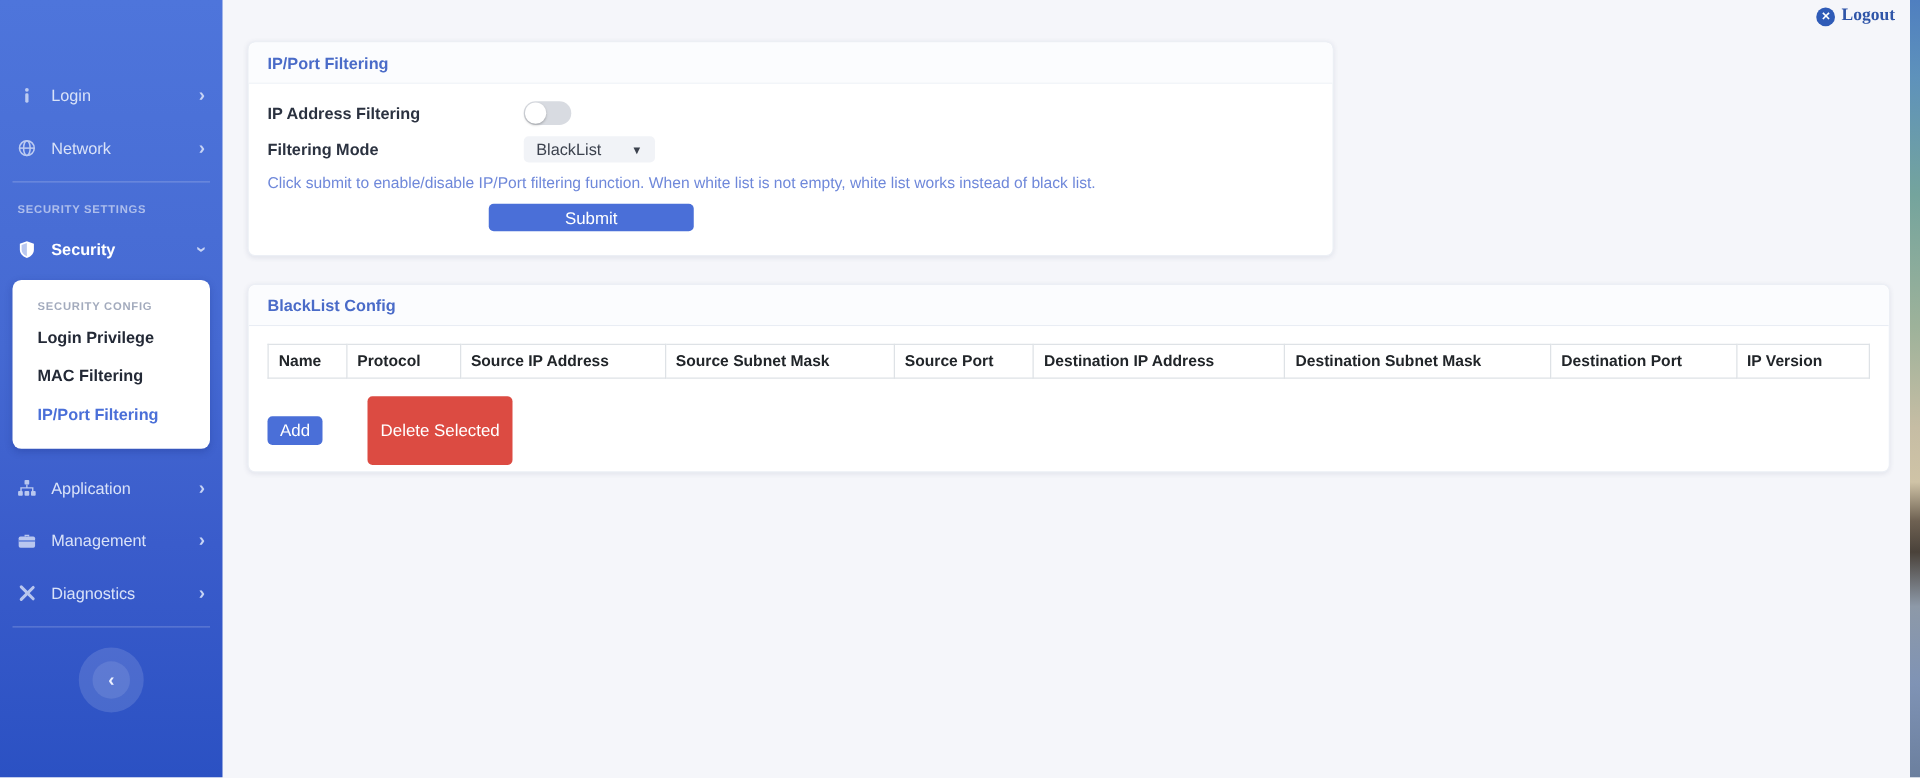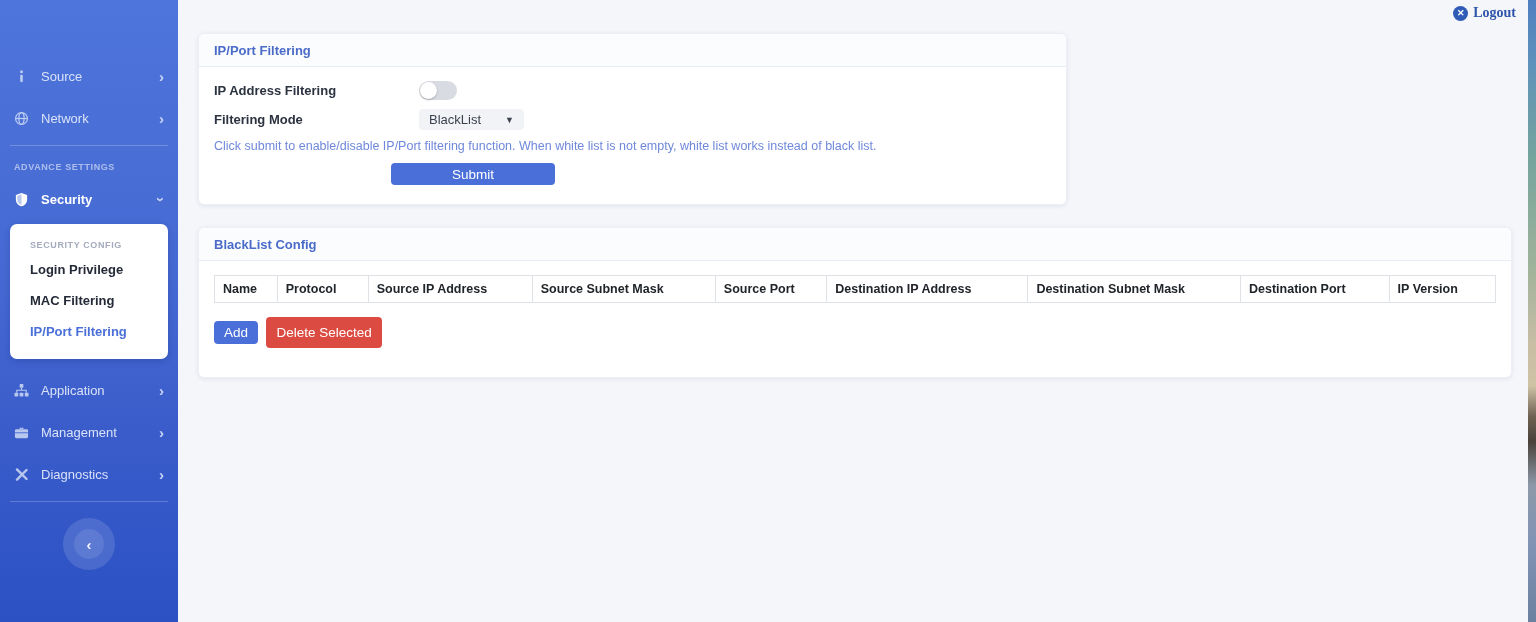--- a/index.html
+++ b/index.html
@@ -75,21 +75,21 @@
     color:#3c424e; cursor:pointer; }
   .dropdown .caret { font-size:9px; color:#3c424e; }
 
   .hint { font-size:12.5px; color:#6f88da; margin:2px 0 10px 0; }
 
   .btn { display:inline-block; border:none; border-radius:4px; color:#fff;
     font-size:13.5px; font-family:"Liberation Sans", sans-serif;
     cursor:pointer; }
   .btn-submit { background:#4a6fd8; width:164px; height:22px; margin-left:177px; }
   .btn-add { background:#4a6fd8; padding:4px 10px; margin-right:4px; }
-  .btn-del { background:#dc4b42; padding:8px 10px; }
+  .btn-del { background:#dc4b42; padding:20px 10px;margin-left:28px; }
 
   table.rules { width:100%; border-collapse:collapse; table-layout:fixed; }
   table.rules th { border:1px solid #dee2e6; border-left:none;
     font-size:12.5px; font-weight:bold; color:#212529; text-align:left;
     padding:6px 8px; background:#fff; }
   table.rules th:first-child { border-left:1px solid #dee2e6; }
   table.rules th:nth-child(1){width:4.9%;}  table.rules th:nth-child(2){width:7.1%;}
   table.rules th:nth-child(3){width:12.8%;} table.rules th:nth-child(4){width:14.3%;}
   table.rules th:nth-child(5){width:8.7%;}  table.rules th:nth-child(6){width:15.7%;}
   table.rules th:nth-child(7){width:16.6%;} table.rules th:nth-child(8){width:11.6%;}
@@ -109,38 +109,38 @@
 <div class="sidebar">
   <div class="side-pad-top"></div>
 
   <div class="side-item">
     <span class="icn">
       <svg viewBox="0 0 16 16" width="15" height="15">
           <circle cx="8" cy="3" r="1.6" fill="#d9e2f8"></circle>
           <rect x="6.6" y="6" width="2.8" height="8" rx="1.2" fill="#d9e2f8"></rect>
         </svg>
     </span>
-    <span class="lbl">Source</span>
+    <span class="lbl">Login</span>
     <span class="chev">›</span>
   </div>
 
   <div class="side-item">
     <span class="icn">
       <svg viewBox="0 0 16 16" width="15" height="15" fill="none" stroke="#d9e2f8" stroke-width="1.3">
           <circle cx="8" cy="8" r="6.3"></circle>
           <ellipse cx="8" cy="8" rx="2.8" ry="6.3"></ellipse>
           <line x1="1.7" y1="8" x2="14.3" y2="8"></line>
         </svg>
     </span>
     <span class="lbl">Network</span>
     <span class="chev">›</span>
   </div>
 
   <div class="side-sep"></div>
-  <div class="side-section">ADVANCE SETTINGS</div>
+  <div class="side-section">SECURITY SETTINGS</div>
 
   <div class="side-item active">
     <span class="icn">
       <svg viewBox="0 0 16 16" width="15" height="15">
           <path d="M8 1 L14 3.2 V8 C14 11.8 11.3 14.3 8 15.3 C4.7 14.3 2 11.8 2 8 V3.2 Z" fill="#ffffff"></path>
           <path d="M8 2.5 V13.8 C5.5 12.9 3.5 10.9 3.5 8 V4.2 Z" fill="#b9c8f0"></path>
         </svg>
     </span>
     <span class="lbl">Security</span>
     <span class="chev chev-down">›</span>

